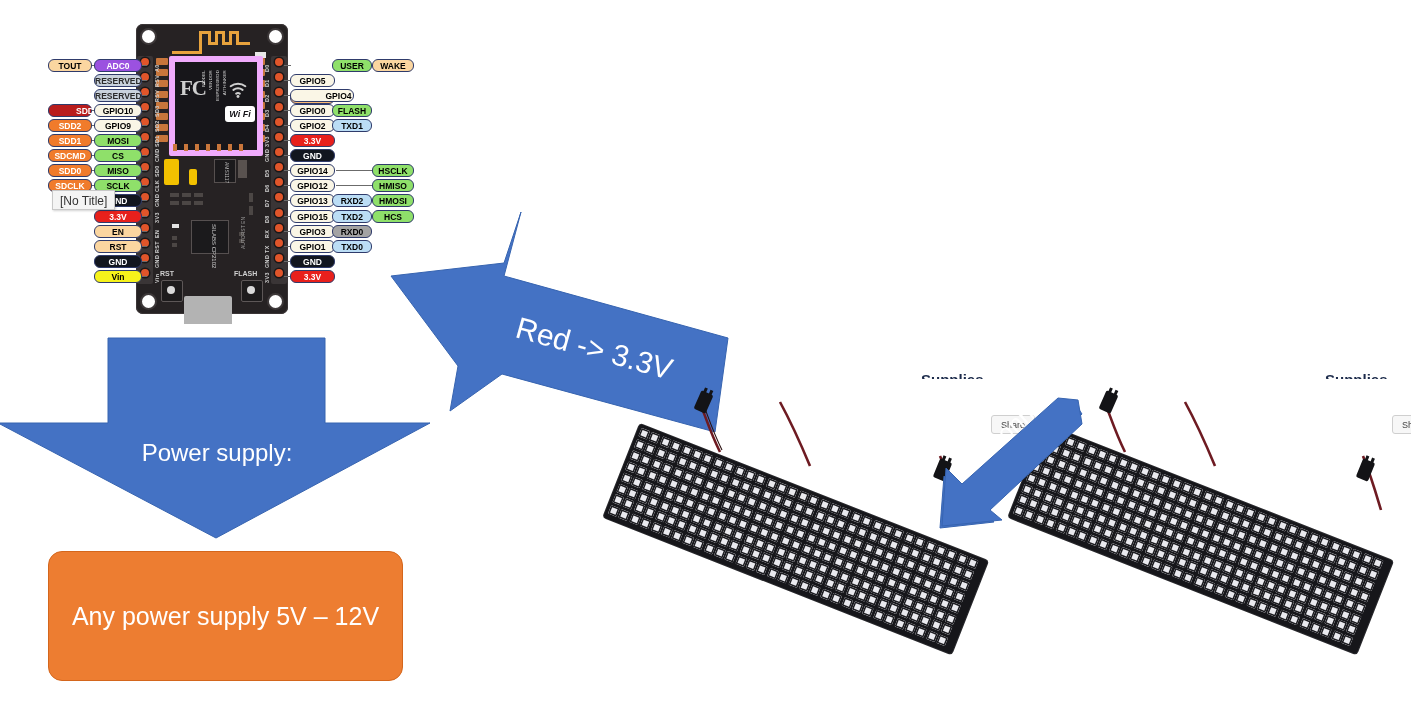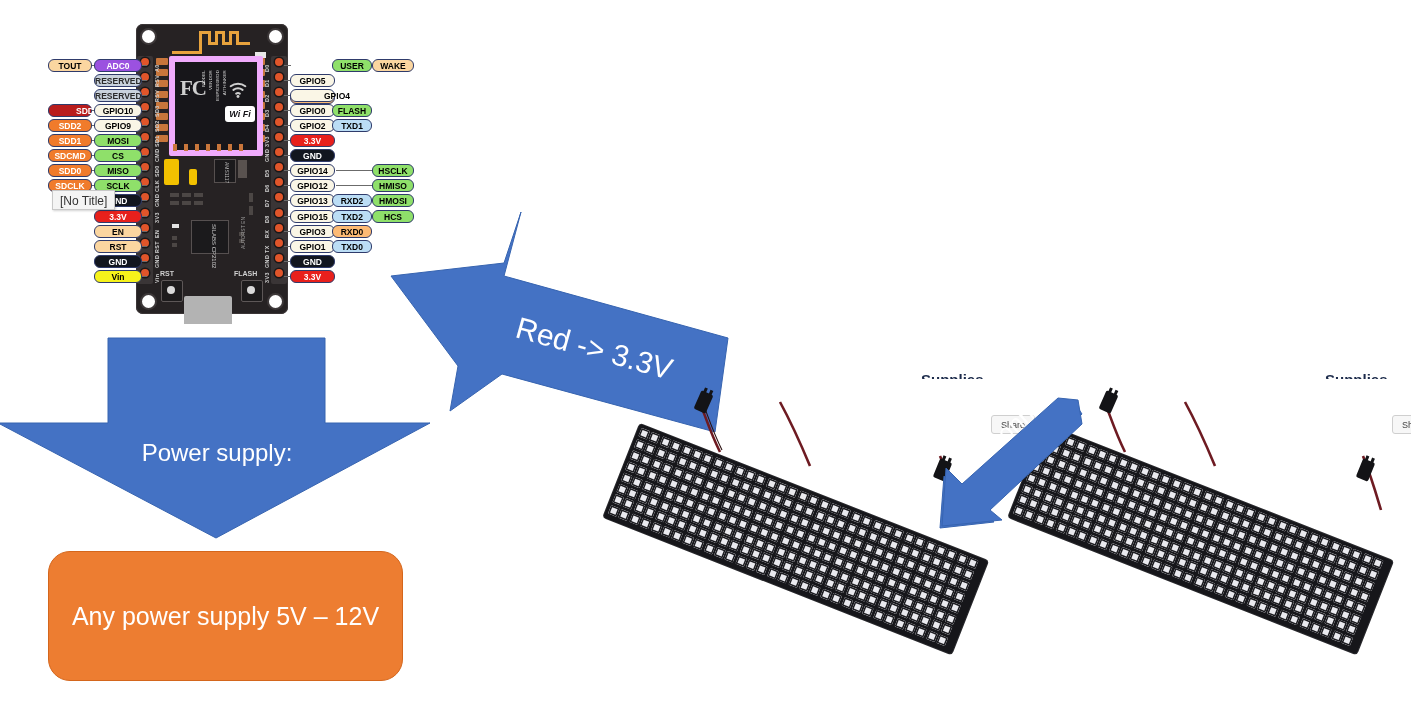--- a/index.html
+++ b/index.html
@@ -83,21 +83,21 @@
   .lead{position:absolute;height:1px;background:#6b6b6b;}
 
   
   .arrow-svg{position:absolute;overflow:visible;}
   .arrow-txt{position:absolute;color:#fff;text-align:center;white-space:pre;
     font-weight:400;pointer-events:none;}
 
   
   #supply-note{
     position:absolute;left:48px;top:551px;width:355px;height:130px;
-    background:#ED7D31;border:1.5px solid #D4661C;border-radius:22px;
+    background:#ED7D31;border:1.5px solid #D4661C;border-radius:14px;
     display:flex;align-items:center;justify-content:center;
     color:#ffffff;font-size:25px;line-height:36px;text-align:center;box-sizing:border-box;
   }
 
   
   .panel-wrap{position:absolute;}
   .panel{
     position:absolute;background:#16161a;border-radius:3px;
     box-shadow:0 0 0 1px #2a2a2e;
   }
@@ -359,21 +359,21 @@
     <div id="right-labels">
         <i class="lead" style="left: 284px; top: 65px; width: 7px;"></i>
         <div class="chip" style="left: 290px; top: 59px; width: 45px; background: #fdba74; color: rgb(0, 0, 0); margin-top: 32px;">GPIO16</div>
         <i class="lead" style="left: 334px; top: 65px; width: 5px;"></i>
         <div class="chip" style="left: 332px; top: 59px; width: 40px; background: rgb(143, 224, 106); color: rgb(0, 0, 0);">USER</div>
         <i class="lead" style="left: 372px; top: 65px; width: 2px;"></i>
         <div class="chip" style="left: 372px; top: 59px; width: 42px; background: rgb(251, 214, 160); color: rgb(0, 0, 0);">WAKE</div>
         <i class="lead" style="left: 284px; top: 80.05px; width: 7px;"></i>
         <div class="chip" style="left: 290px; top: 74.05px; width: 45px; background: rgb(250, 246, 230); color: rgb(0, 0, 0);">GPIO5</div>
         <i class="lead" style="left: 284px; top: 95.1px; width: 7px;"></i>
-        <div class="chip" style="left: 290px; top: 89.1px; width: 45px; background: rgb(250, 246, 230); color: rgb(0, 0, 0); padding-left: 33px;">GPIO4</div>
+        <div class="chip" style="left: 290px; top: 89.1px; width: 64px; background: rgb(250, 246, 230); color: rgb(0, 0, 0); padding-left: 33px;">GPIO4</div>
         <i class="lead" style="left: 284px; top: 110.15px; width: 7px;"></i>
         <div class="chip" style="left: 290px; top: 104.15px; width: 45px; background: rgb(250, 246, 230); color: rgb(0, 0, 0);">GPIO0</div>
         <i class="lead" style="left: 334px; top: 110.15px; width: 5px;"></i>
         <div class="chip" style="left: 332px; top: 104.15px; width: 40px; background: rgb(143, 224, 106); color: rgb(0, 0, 0);">FLASH</div>
         <i class="lead" style="left: 284px; top: 125.2px; width: 7px;"></i>
         <div class="chip" style="left: 290px; top: 119.2px; width: 45px; background: rgb(250, 246, 230); color: rgb(0, 0, 0);">GPIO2</div>
         <i class="lead" style="left: 334px; top: 125.2px; width: 5px;"></i>
         <div class="chip" style="left: 332px; top: 119.2px; width: 40px; background: rgb(187, 221, 245); color: rgb(0, 0, 0);">TXD1</div>
         <i class="lead" style="left: 284px; top: 140.25px; width: 7px;"></i>
         <div class="chip" style="left: 290px; top: 134.25px; width: 45px; background: rgb(232, 32, 28); color: rgb(255, 255, 255);">3.3V</div>
@@ -395,21 +395,21 @@
         <div class="chip" style="left: 372px; top: 194.45px; width: 42px; background: rgb(143, 224, 106); color: rgb(0, 0, 0);">HMOSI</div>
         <i class="lead" style="left: 284px; top: 215.5px; width: 7px;"></i>
         <div class="chip" style="left: 290px; top: 209.5px; width: 45px; background: rgb(250, 246, 230); color: rgb(0, 0, 0);">GPIO15</div>
         <i class="lead" style="left: 334px; top: 215.5px; width: 5px;"></i>
         <div class="chip" style="left: 332px; top: 209.5px; width: 40px; background: rgb(187, 221, 245); color: rgb(0, 0, 0);">TXD2</div>
         <i class="lead" style="left: 372px; top: 215.5px; width: 2px;"></i>
         <div class="chip" style="left: 372px; top: 209.5px; width: 42px; background: rgb(143, 224, 106); color: rgb(0, 0, 0);">HCS</div>
         <i class="lead" style="left: 284px; top: 230.55px; width: 7px;"></i>
         <div class="chip" style="left: 290px; top: 224.55px; width: 45px; background: rgb(250, 246, 230); color: rgb(0, 0, 0);">GPIO3</div>
         <i class="lead" style="left: 334px; top: 230.55px; width: 5px;"></i>
-        <div class="chip" style="left: 332px; top: 224.55px; width: 40px; background: #fdba74; color: rgb(0, 0, 0);">RXD0</div>
+        <div class="chip" style="left: 332px; top: 224.55px; width: 40px; background: #a3a3a3; color: rgb(0, 0, 0);">RXD0</div>
         <i class="lead" style="left: 284px; top: 245.6px; width: 7px;"></i>
         <div class="chip" style="left: 290px; top: 239.6px; width: 45px; background: rgb(250, 246, 230); color: rgb(0, 0, 0);">GPIO1</div>
         <i class="lead" style="left: 334px; top: 245.6px; width: 5px;"></i>
         <div class="chip" style="left: 332px; top: 239.6px; width: 40px; background: rgb(187, 221, 245); color: rgb(0, 0, 0);">TXD0</div>
         <i class="lead" style="left: 284px; top: 260.65px; width: 7px;"></i>
         <div class="chip" style="left: 290px; top: 254.65px; width: 45px; background: rgb(18, 22, 31); color: rgb(255, 255, 255);">GND</div>
         <i class="lead" style="left: 284px; top: 275.7px; width: 7px;"></i>
         <div class="chip" style="left: 290px; top: 269.7px; width: 45px; background: rgb(232, 32, 28); color: rgb(255, 255, 255);">3.3V</div>
       </div>
   </div>

